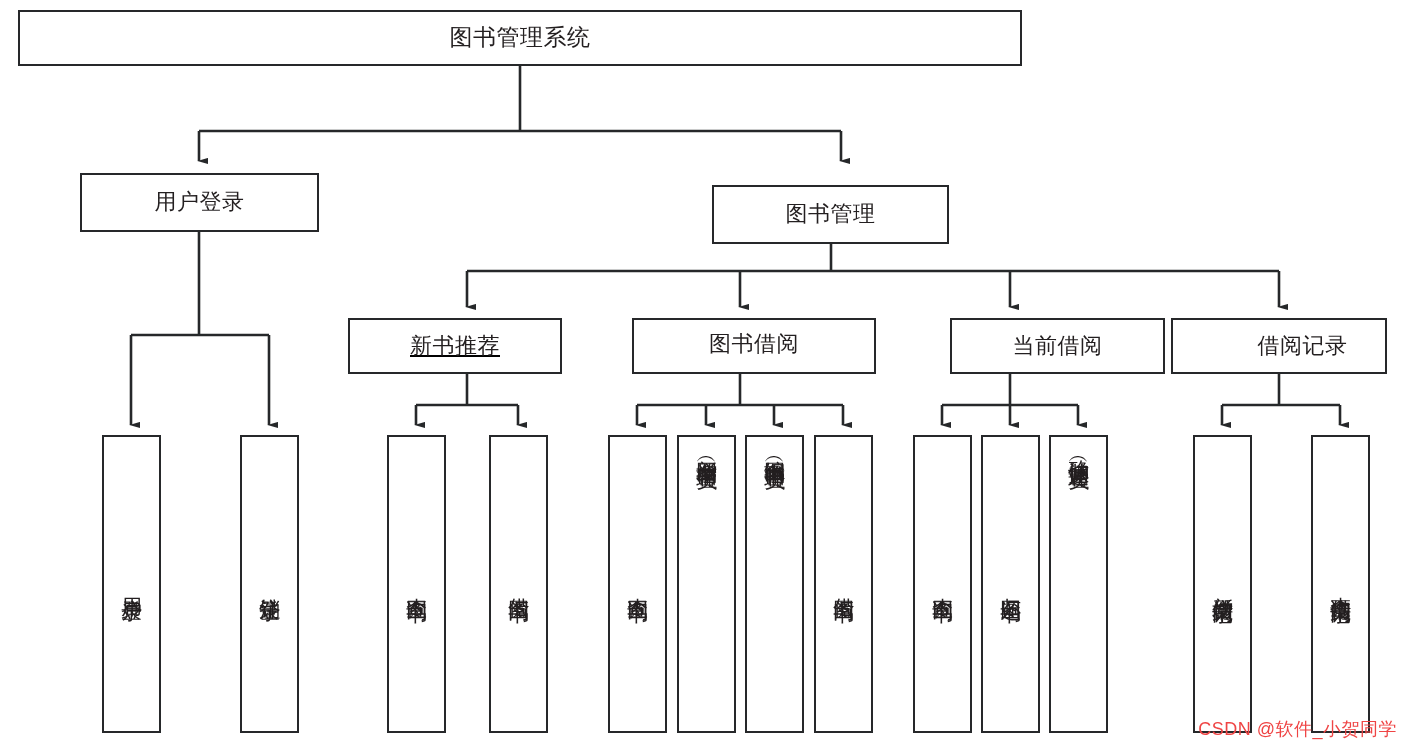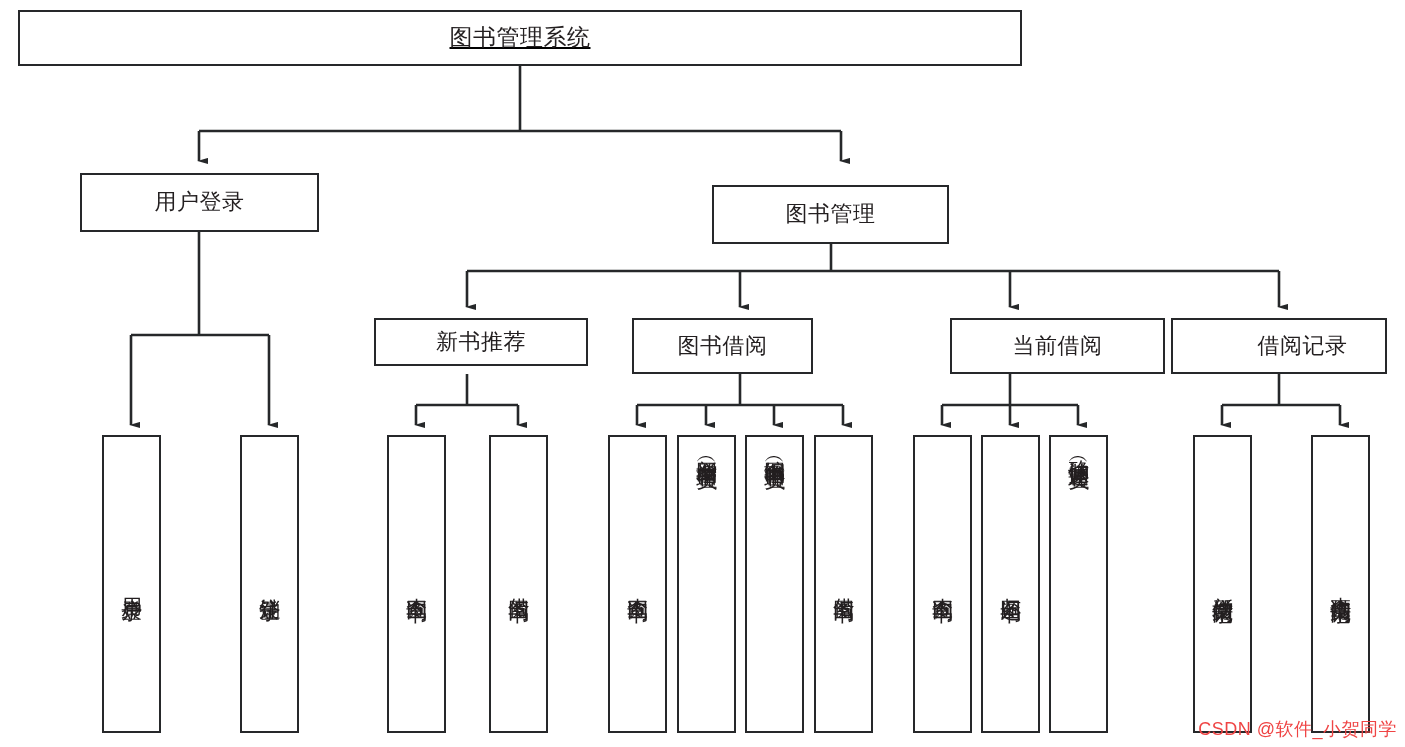--- a/index.html
+++ b/index.html
@@ -132,37 +132,37 @@
       <path d="M 1010 405 L 1010 425" marker-end="url(#arrowhead)"></path>
       <path d="M 1078 405 L 1078 425" marker-end="url(#arrowhead)"></path>
 
       <path d="M 1279 374 L 1279 405"></path>
       <path d="M 1222 405 L 1340 405"></path>
       <path d="M 1222 405 L 1222 425" marker-end="url(#arrowhead)"></path>
       <path d="M 1340 405 L 1340 425" marker-end="url(#arrowhead)"></path>
     </g>
   </svg>
 
-  <div class="node horiz root" style="left:18px; top:10px; width:1004px; height:56px;text-decoration:underline;">
+  <div class="node horiz root" style="left:18px; top:10px; width:1004px; height:56px;">
     <span class="node-label">图书管理系统</span>
   </div>
 
   <div class="node horiz" style="left:80px; top:173px; width:239px; height:59px;">
     <span class="node-label">用户登录</span>
   </div>
 
   <div class="node horiz" style="left:712px; top:173px; width:237px; height:59px;margin-top:12px;">
     <span class="node-label">图书管理</span>
   </div>
 
-  <div class="node horiz" style="left:374px; top:318px; width:214px; height:48px;">
+  <div class="node horiz" style="left:348px; top:318px; width:214px; height:56px;text-decoration:underline;">
     <span class="node-label">新书推荐</span>
   </div>
 
-  <div class="node horiz" style="left:632px; top:318px; width:181px; height:56px;">
+  <div class="node horiz" style="left:632px; top:318px; width:244px; height:56px;font-family:Liberation Mono, monospace;">
     <span class="node-label">图书借阅</span>
   </div>
 
   <div class="node horiz" style="left:902px; top:318px; width:215px; height:56px;margin-left:48px;">
     <span class="node-label">当前借阅</span>
   </div>
 
   <div class="node horiz" style="left:1171px; top:318px; width:216px; height:56px;padding-left:47px;">
     <span class="node-label">借阅记录</span>
   </div>

